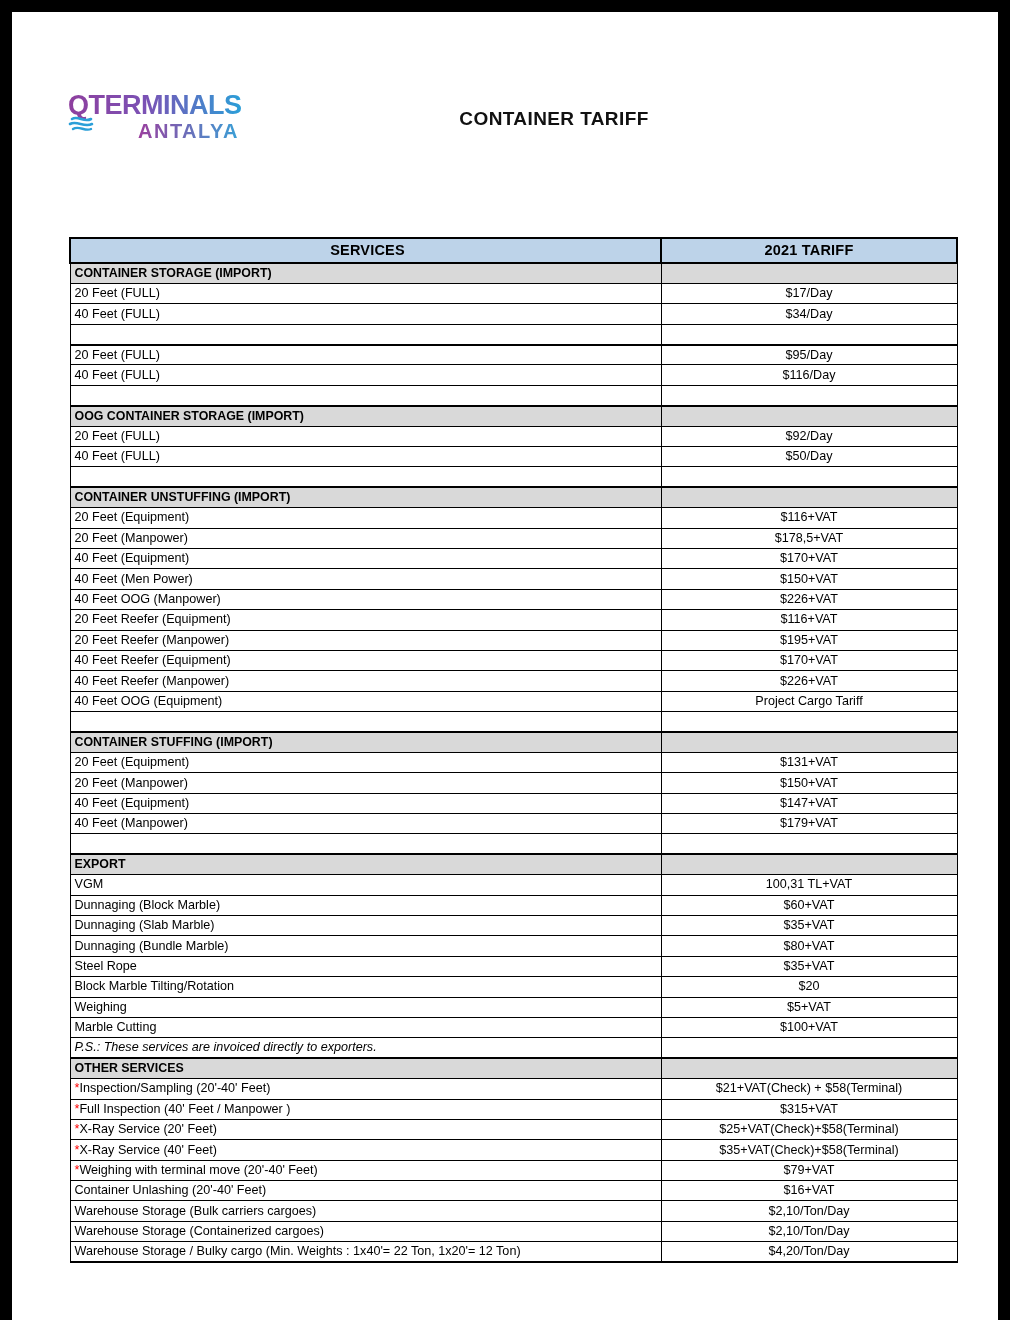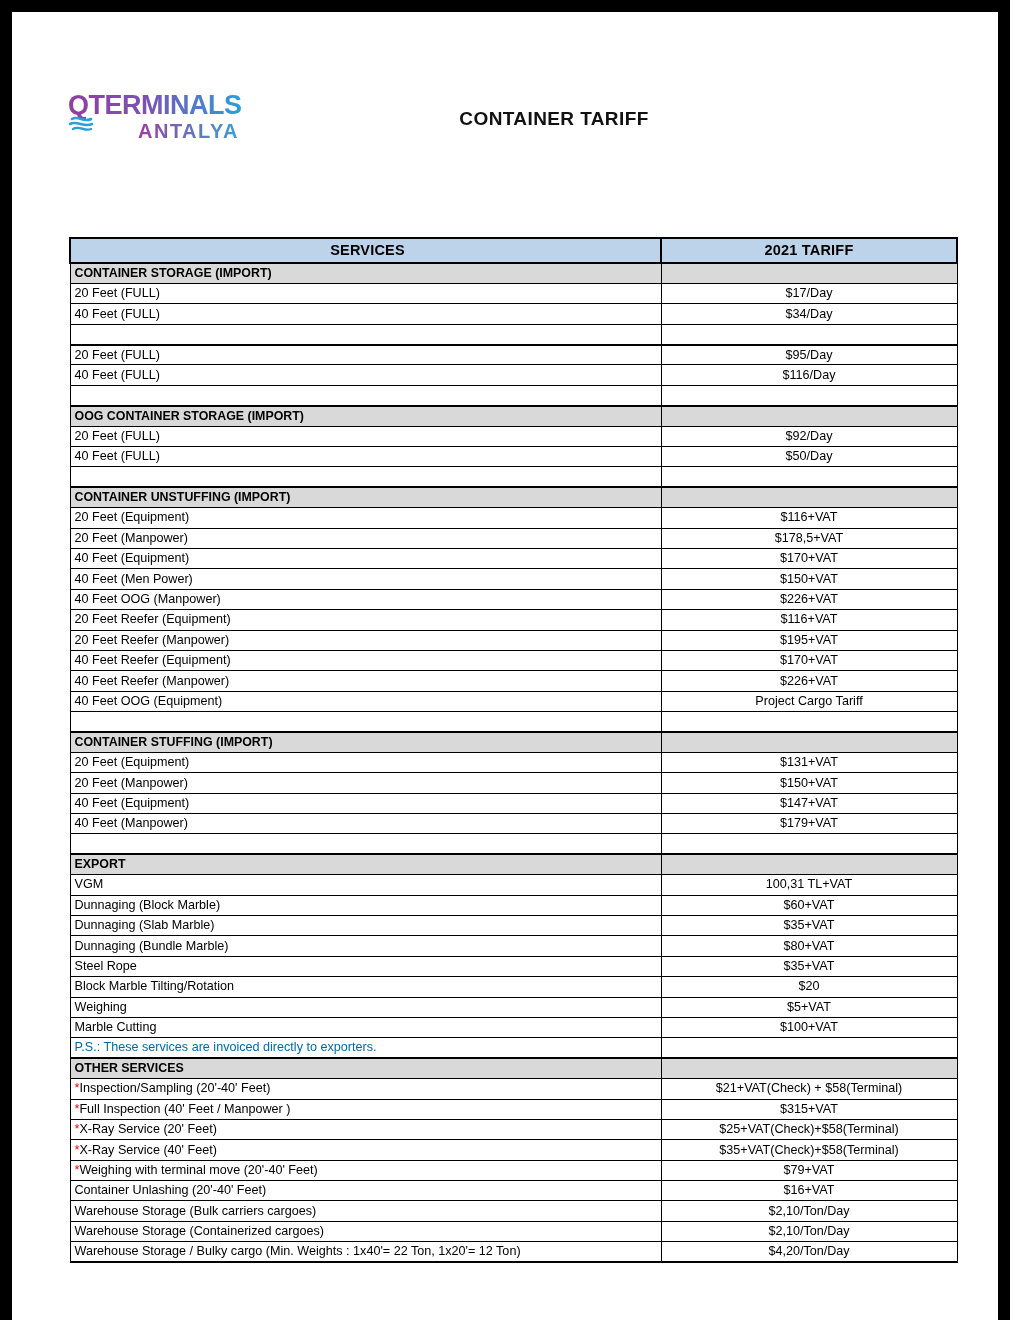--- a/index.html
+++ b/index.html
@@ -111,22 +111,23 @@
     border-top: 1px solid #000000;
     border-bottom: 2px solid #000000;
   }
   tr.spacer td.val { border-right: 1px solid #000000; }
 
   
   tr.data td { background: #ffffff; }
 
   
   tr.note td.svc {
-    color: #0369a1;
-    background: #ffffff;
+    color: #000000;
+    background: #ffffff;
+    font-style: italic;
   }
   tr.note td.val { background: #ffffff; }
 
   .ast { color: #ff0000; }
 
   
   tr.last td { border-bottom: 2px solid #000000; }
 </style>
 </head>
 <body>

